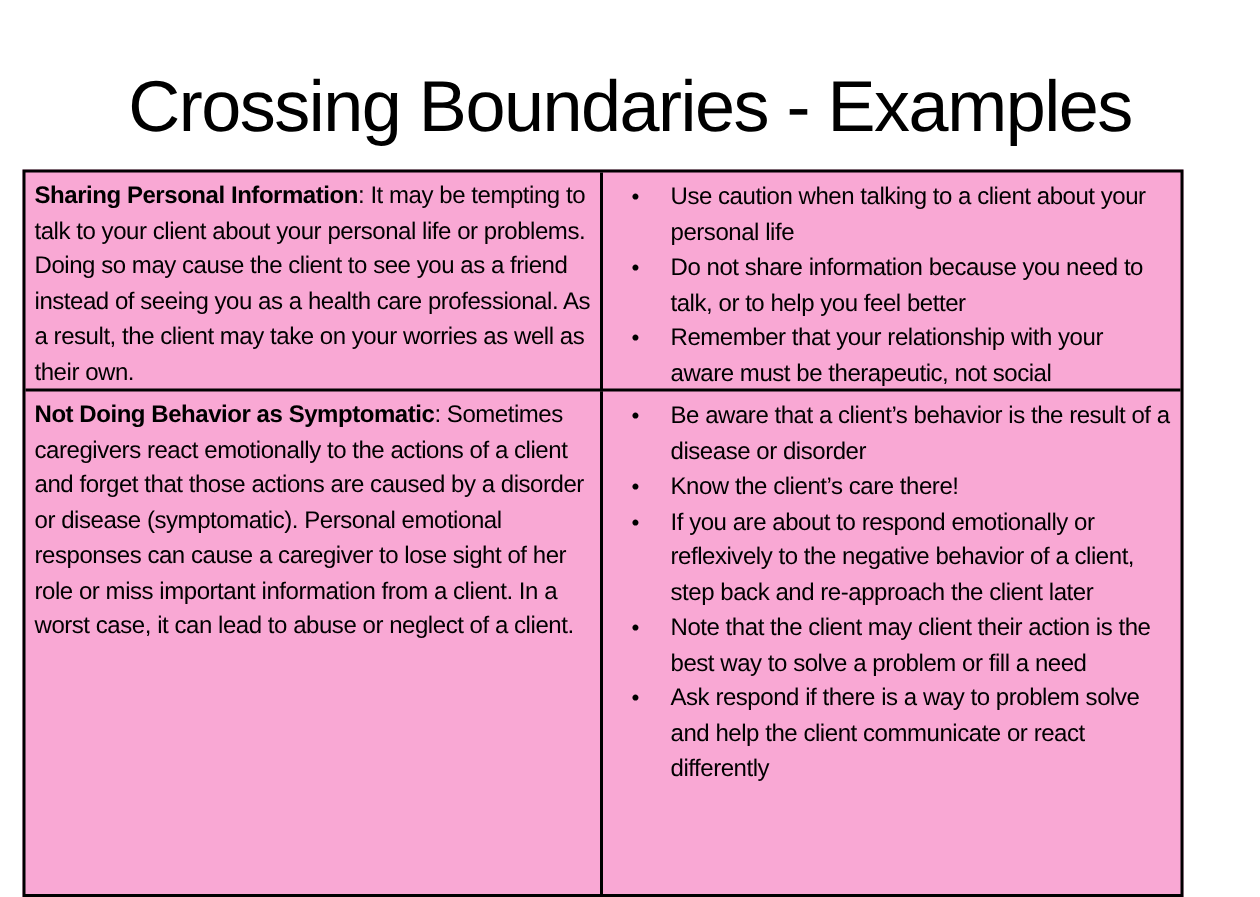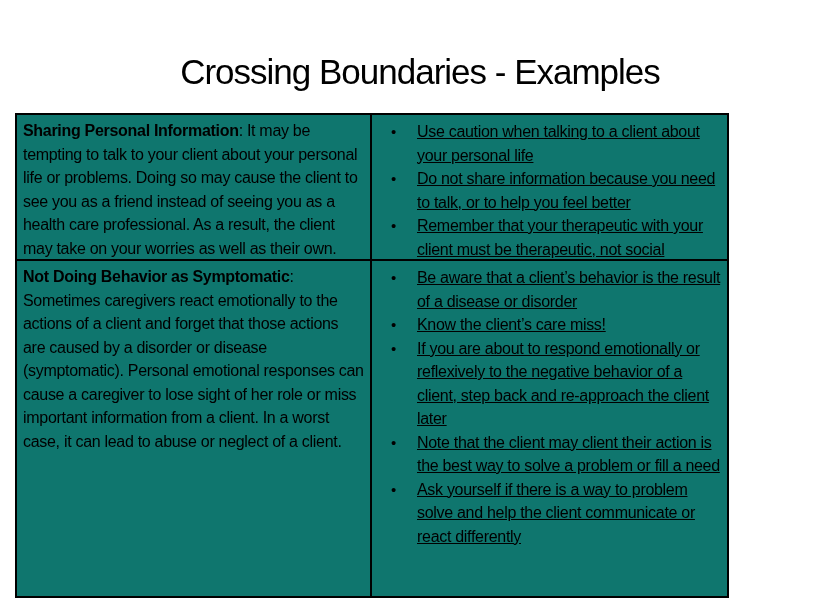--- a/index.html
+++ b/index.html
@@ -9,37 +9,37 @@
     font-family: "Liberation Sans", sans-serif;
     color: #000000;
     overflow: hidden;
   }
   .slide { position: relative; width: 840px; height: 598px; background: #fff; }
 
   .page-title {
     position: absolute;
     top: 47px; left: 0; right: 0;
     text-align: center;
-    font-size: 35px;
+    font-size: 48px;
     line-height: 50px;
     font-weight: 400;
     letter-spacing: -1px;
     color: #000;
     white-space: nowrap;
   }
 
   .doc-table {
     position: absolute;
     left: 15px; top: 113px;
-    width: 714px; height: 485px;
+    width: 774px; height: 485px;
     display: grid;
     grid-template-columns: 1fr 1fr;
     grid-template-rows: 146px 1fr;
     border: 2px solid #000;
-    background: #0f766e;
+    background: #f9a8d4;
   }
   .cell {
     padding: 4px 6px 4px 6px;
     font-size: 16px;
     line-height: 23.5px;
     letter-spacing: -0.3px;
     overflow: hidden;
   }
   .cell.c0 { border-right: 2px solid #000; }
   .cell.r0 { border-bottom: 2px solid #000; }
@@ -47,21 +47,21 @@
   .cell b { font-weight: 700; }
 
   ul.bullets { list-style: none; margin: 1px 0 0 0; padding: 0; }
   ul.bullets li { display: flex; align-items: flex-start; }
   .bullet {
     flex: 0 0 39px;
     padding-left: 13px;
     font-size: 15px;
     line-height: 23.5px;
   }
-  .bullet-text { flex: 1 1 auto; text-decoration: underline; }
+  .bullet-text { flex: 1 1 auto; }
 </style>
 </head>
 <body>
 
 <div class="slide">
 
   <h1 class="page-title">Crossing Boundaries - Examples</h1>
 
   <div class="doc-table">
 
@@ -74,48 +74,48 @@
         <li>
           <span class="bullet">•</span>
           <span class="bullet-text">Use caution when talking to a client about your personal life</span>
         </li>
         <li>
           <span class="bullet">•</span>
           <span class="bullet-text">Do not share information because you need to talk, or to help you feel better</span>
         </li>
         <li>
           <span class="bullet">•</span>
-          <span class="bullet-text">Remember that your therapeutic with your client must be therapeutic, not social</span>
+          <span class="bullet-text">Remember that your relationship with your aware must be therapeutic, not social</span>
         </li>
       </ul>
     </div>
 
     <div class="cell c0 r1">
       <p><b>Not Doing Behavior as Symptomatic</b><span>: Sometimes caregivers react emotionally to the actions of a client and forget that those actions are caused by a disorder or disease (symptomatic). Personal emotional responses can cause a caregiver to lose sight of her role or miss important information from a client. In a worst case, it can lead to abuse or neglect of a client.</span></p>
     </div>
 
     <div class="cell c1 r1">
       <ul class="bullets">
         <li>
           <span class="bullet">•</span>
           <span class="bullet-text">Be aware that a client’s behavior is the result of a disease or disorder</span>
         </li>
         <li>
           <span class="bullet">•</span>
-          <span class="bullet-text">Know the client’s care miss!</span>
+          <span class="bullet-text">Know the client’s care there!</span>
         </li>
         <li>
           <span class="bullet">•</span>
           <span class="bullet-text">If you are about to respond emotionally or reflexively to the negative behavior of a client, step back and re-approach the client later</span>
         </li>
         <li>
           <span class="bullet">•</span>
           <span class="bullet-text">Note that the client may client their action is the best way to solve a problem or fill a need</span>
         </li>
         <li>
           <span class="bullet">•</span>
-          <span class="bullet-text">Ask yourself if there is a way to problem solve and help the client communicate or react differently</span>
+          <span class="bullet-text">Ask respond if there is a way to problem solve and help the client communicate or react differently</span>
         </li>
       </ul>
     </div>
 
   </div>
 </div>
 
 </body></html>

